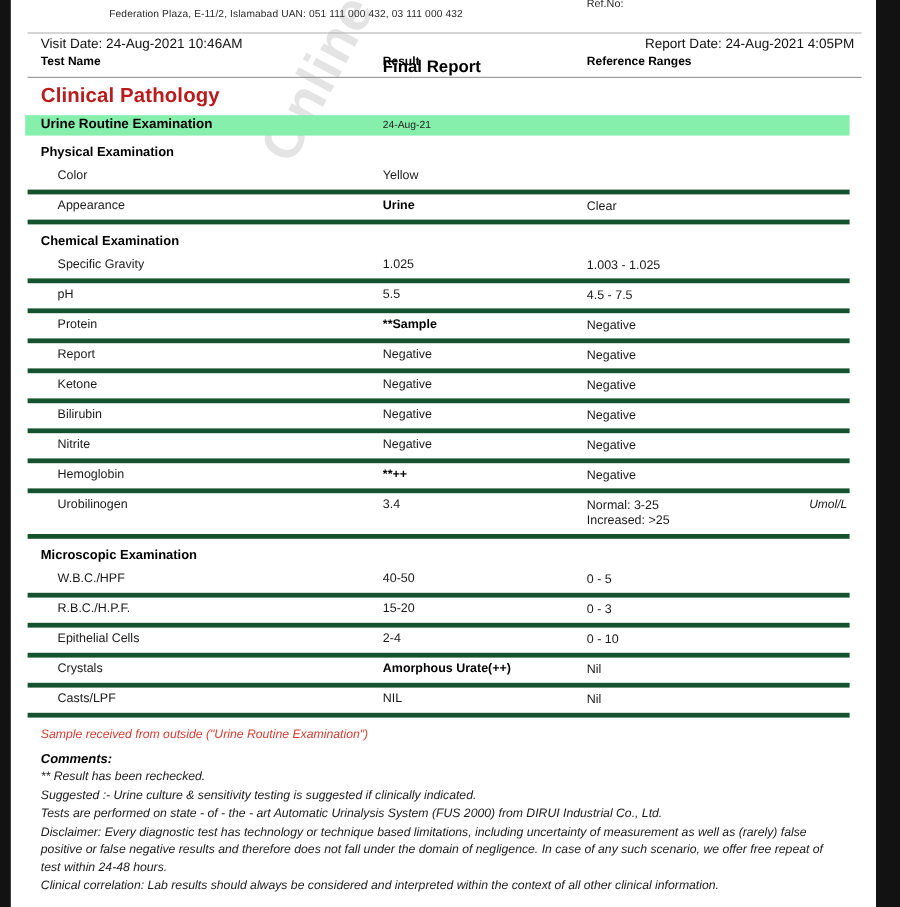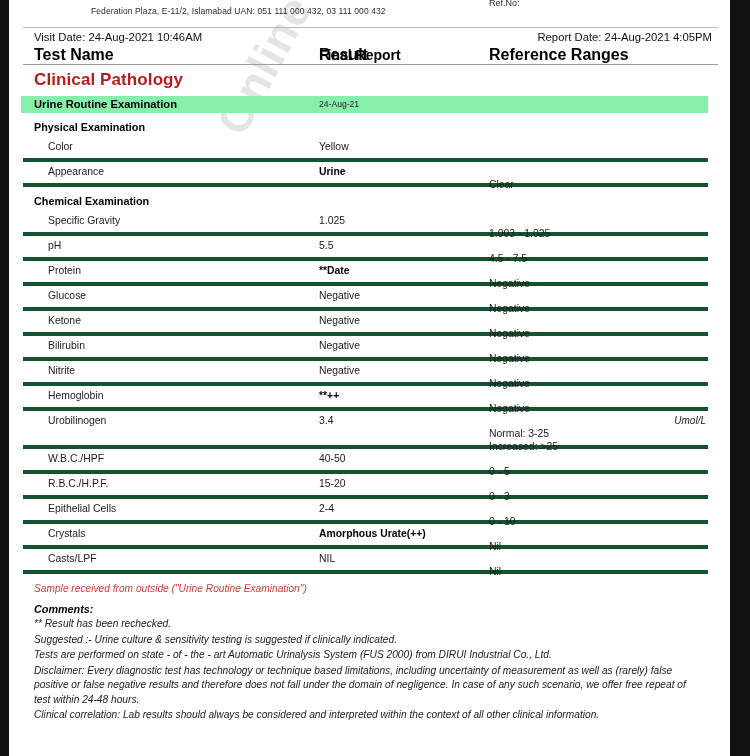--- a/index.html
+++ b/index.html
@@ -136,21 +136,21 @@
   }
 
   
   .col-head {
     position: relative;
     height: 16px;
   }
   .col-head span {
     position: absolute;
     top: 0;
-    font-size: 16px;
+    font-size: 10px;
     font-weight: 700;
     color: #000;
   }
   .c-name { left: 11px; }
   .c-res  { left: 296px; }
   .c-ref  { left: 466px; }
 
   .rule-head {
     border-top: 1px solid #9d9d9d;
     margin-top: 2px;
@@ -209,21 +209,21 @@
     color: #1a1a1a;
   }
   .row .r-res {
     position: absolute;
     left: 296px; top: 4px;
     font-size: 10.4px;
     color: #1a1a1a;
   }
   .row .r-ref {
     position: absolute;
-    left: 466px; top: 16px;
+    left: 466px; top: 4px;
     font-size: 10.4px;
     color: #1a1a1a;
     white-space: pre-line;
     line-height: 13px;
   }
   .row .r-unit {
     position: absolute;
     right: 2px; top: 4px;
     font-size: 10px;
     font-style: italic;
@@ -322,25 +322,25 @@
               <span class="r-res">1.025</span>
               <span class="r-ref">1.003 - 1.025</span>
             </div>
             <div class="row">
               <span class="r-name">pH</span>
               <span class="r-res">5.5</span>
               <span class="r-ref">4.5 - 7.5</span>
             </div>
             <div class="row bold-res">
               <span class="r-name">Protein</span>
-              <span class="r-res">**Date</span>
-              <span class="r-ref">Negative</span>
-            </div>
-            <div class="row">
-              <span class="r-name">Glucose</span>
+              <span class="r-res">**Sample</span>
+              <span class="r-ref">Negative</span>
+            </div>
+            <div class="row">
+              <span class="r-name">Report</span>
               <span class="r-res">Negative</span>
               <span class="r-ref">Negative</span>
             </div>
             <div class="row">
               <span class="r-name">Ketone</span>
               <span class="r-res">Negative</span>
               <span class="r-ref">Negative</span>
             </div>
             <div class="row">
               <span class="r-name">Bilirubin</span>
@@ -357,20 +357,21 @@
               <span class="r-res">**++</span>
               <span class="r-ref">Negative</span>
             </div>
             <div class="row tall">
               <span class="r-name">Urobilinogen</span>
               <span class="r-res">3.4</span>
               <span class="r-ref">Normal: 3-25
 Increased: &gt;25</span>
               <span class="r-unit">Umol/L</span>
             </div>
+            <div class="sec-head">Microscopic Examination</div>
             <div class="row">
               <span class="r-name">W.B.C./HPF</span>
               <span class="r-res">40-50</span>
               <span class="r-ref">0 - 5</span>
             </div>
             <div class="row">
               <span class="r-name">R.B.C./H.P.F.</span>
               <span class="r-res">15-20</span>
               <span class="r-ref">0 - 3</span>
             </div>

